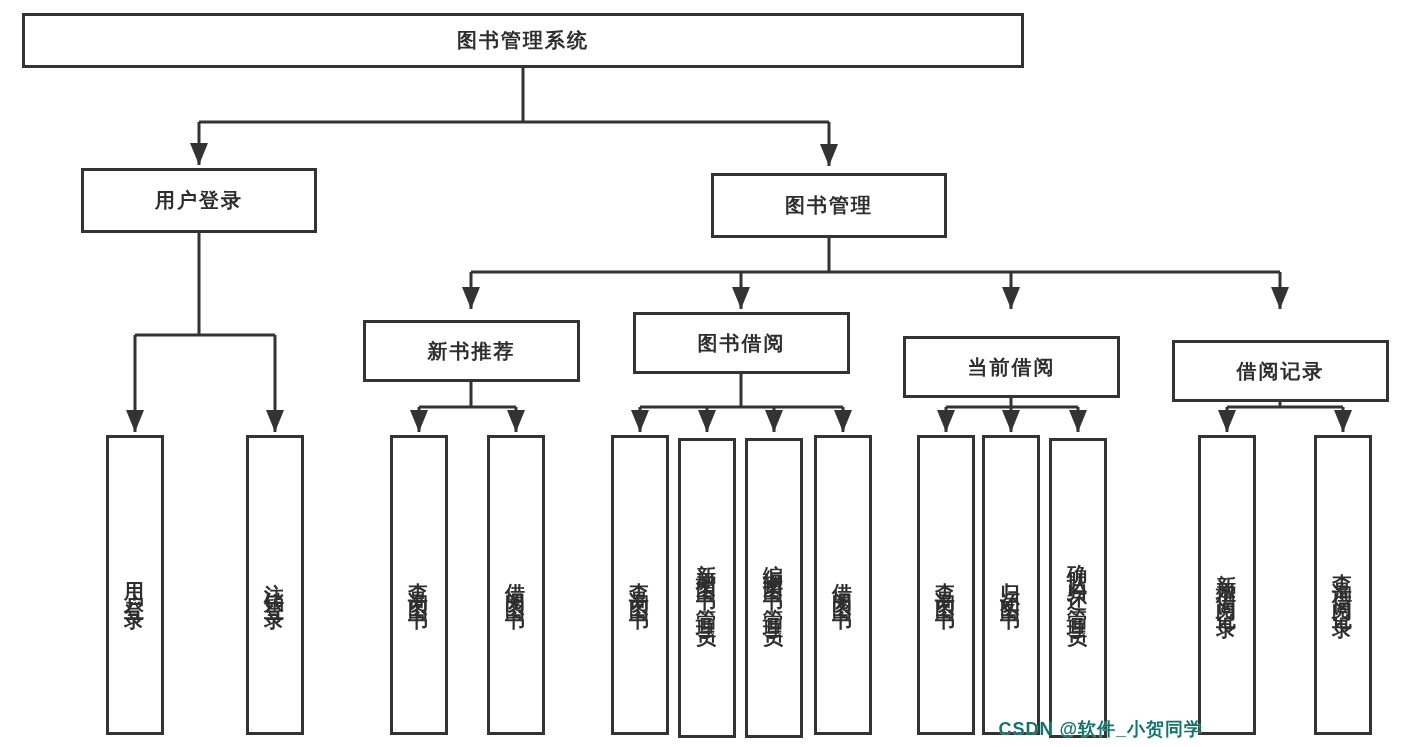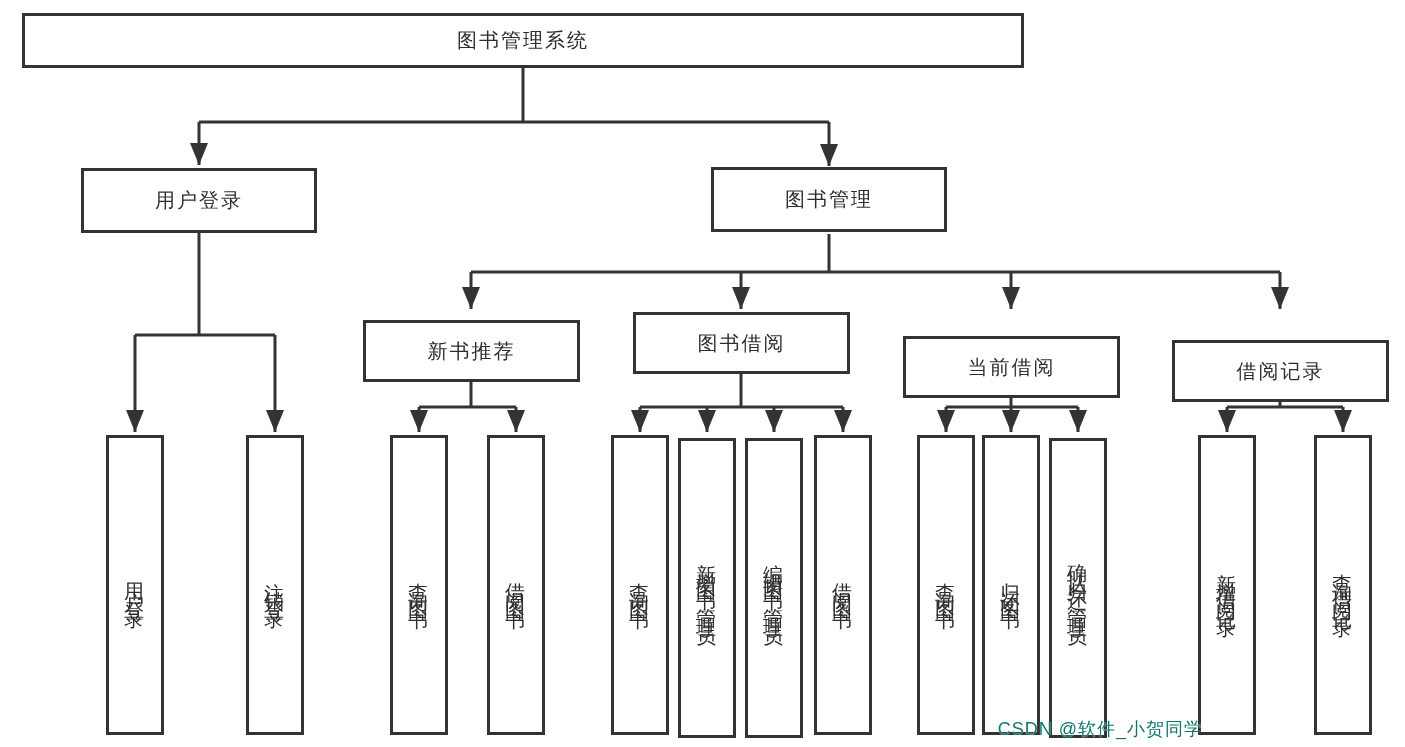--- a/index.html
+++ b/index.html
@@ -9,20 +9,21 @@
     width: 1405px;
     height: 747px;
     overflow: hidden;
     font-family: "Liberation Sans", "DejaVu Sans", sans-serif;
   }
   .canvas {
     position: relative;
     width: 1217px;
     height: 747px;
     background: #ffffff;
+    font-weight: bold;
   }
   svg.connectors {
     position: absolute;
     left: 0; top: 0;
     width: 1405px;
     height: 747px;
   }
   .node {
     position: absolute;
     box-sizing: border-box;
@@ -102,21 +103,21 @@
     <line x1="1343" y1="407" x2="1343" y2="432" stroke="#333333" stroke-width="3" marker-end="url(#arrow)"></line>
   </svg>
 
   <div class="node" style="left:22px; top:13px; width:1002px; height:55px;">
     <span class="lbl">图书管理系统</span>
   </div>
 
   <div class="node" style="left:81px; top:168px; width:236px; height:65px;">
     <span class="lbl">用户登录</span>
   </div>
-  <div class="node" style="left:711px; top:167px; width:236px; height:65px;">
+  <div class="node" style="left:711px; top:173px; width:236px; height:65px;">
     <span class="lbl">图书管理</span>
   </div>
 
   <div class="node" style="left:363px; top:320px; width:217px; height:62px;text-align:center;">
     <span class="lbl">新书推荐</span>
   </div>
   <div class="node" style="left:633px; top:312px; width:217px; height:62px;">
     <span class="lbl">图书借阅</span>
   </div>
   <div class="node" style="left:903px; top:312px; width:217px; height:62px;margin-top:24px;">

